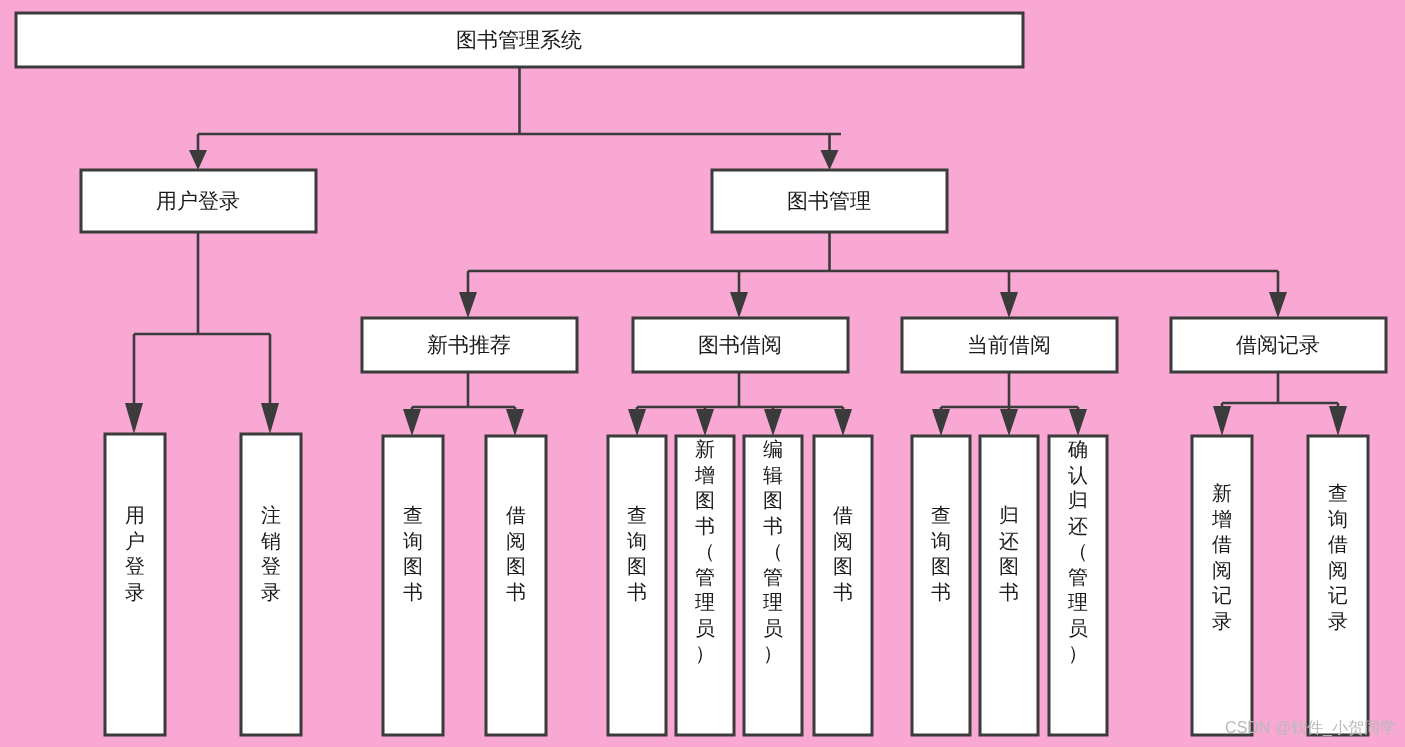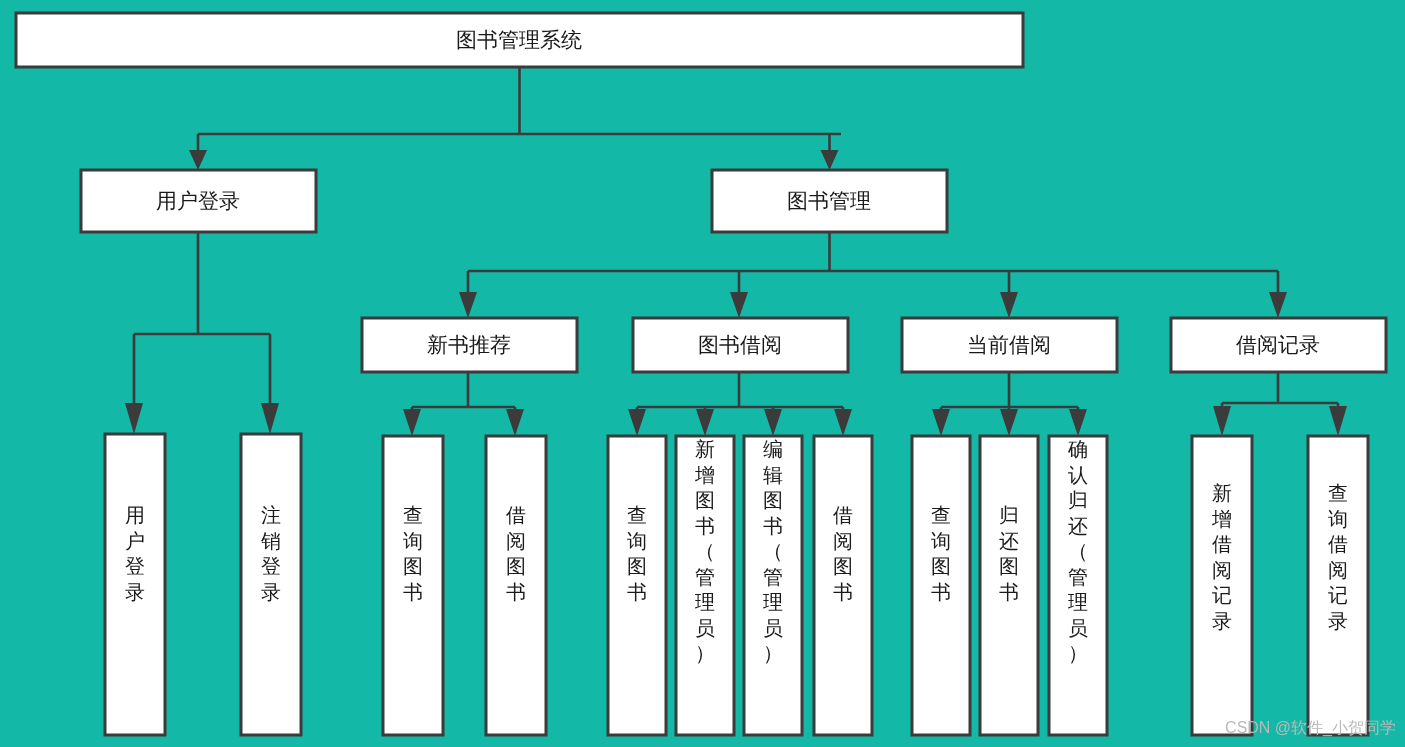--- a/index.html
+++ b/index.html
@@ -12,21 +12,21 @@
     width: 1405px;
     height: 747px;
     font-family: "Liberation Sans", "DejaVu Sans", sans-serif;
     overflow: hidden;
     position: relative;
   }
   #diagram-root {
     position: relative;
     width: 1405px;
     height: 747px;
-    background: #14b8a6;
+    background: #f9a8d4;
   }
   svg#flowchart {
     display: block;
     width: 1405px;
     height: 747px;
   }
   .node-rect {
     fill: #ffffff;
     stroke: #3b3b3b;
     stroke-width: 3;

